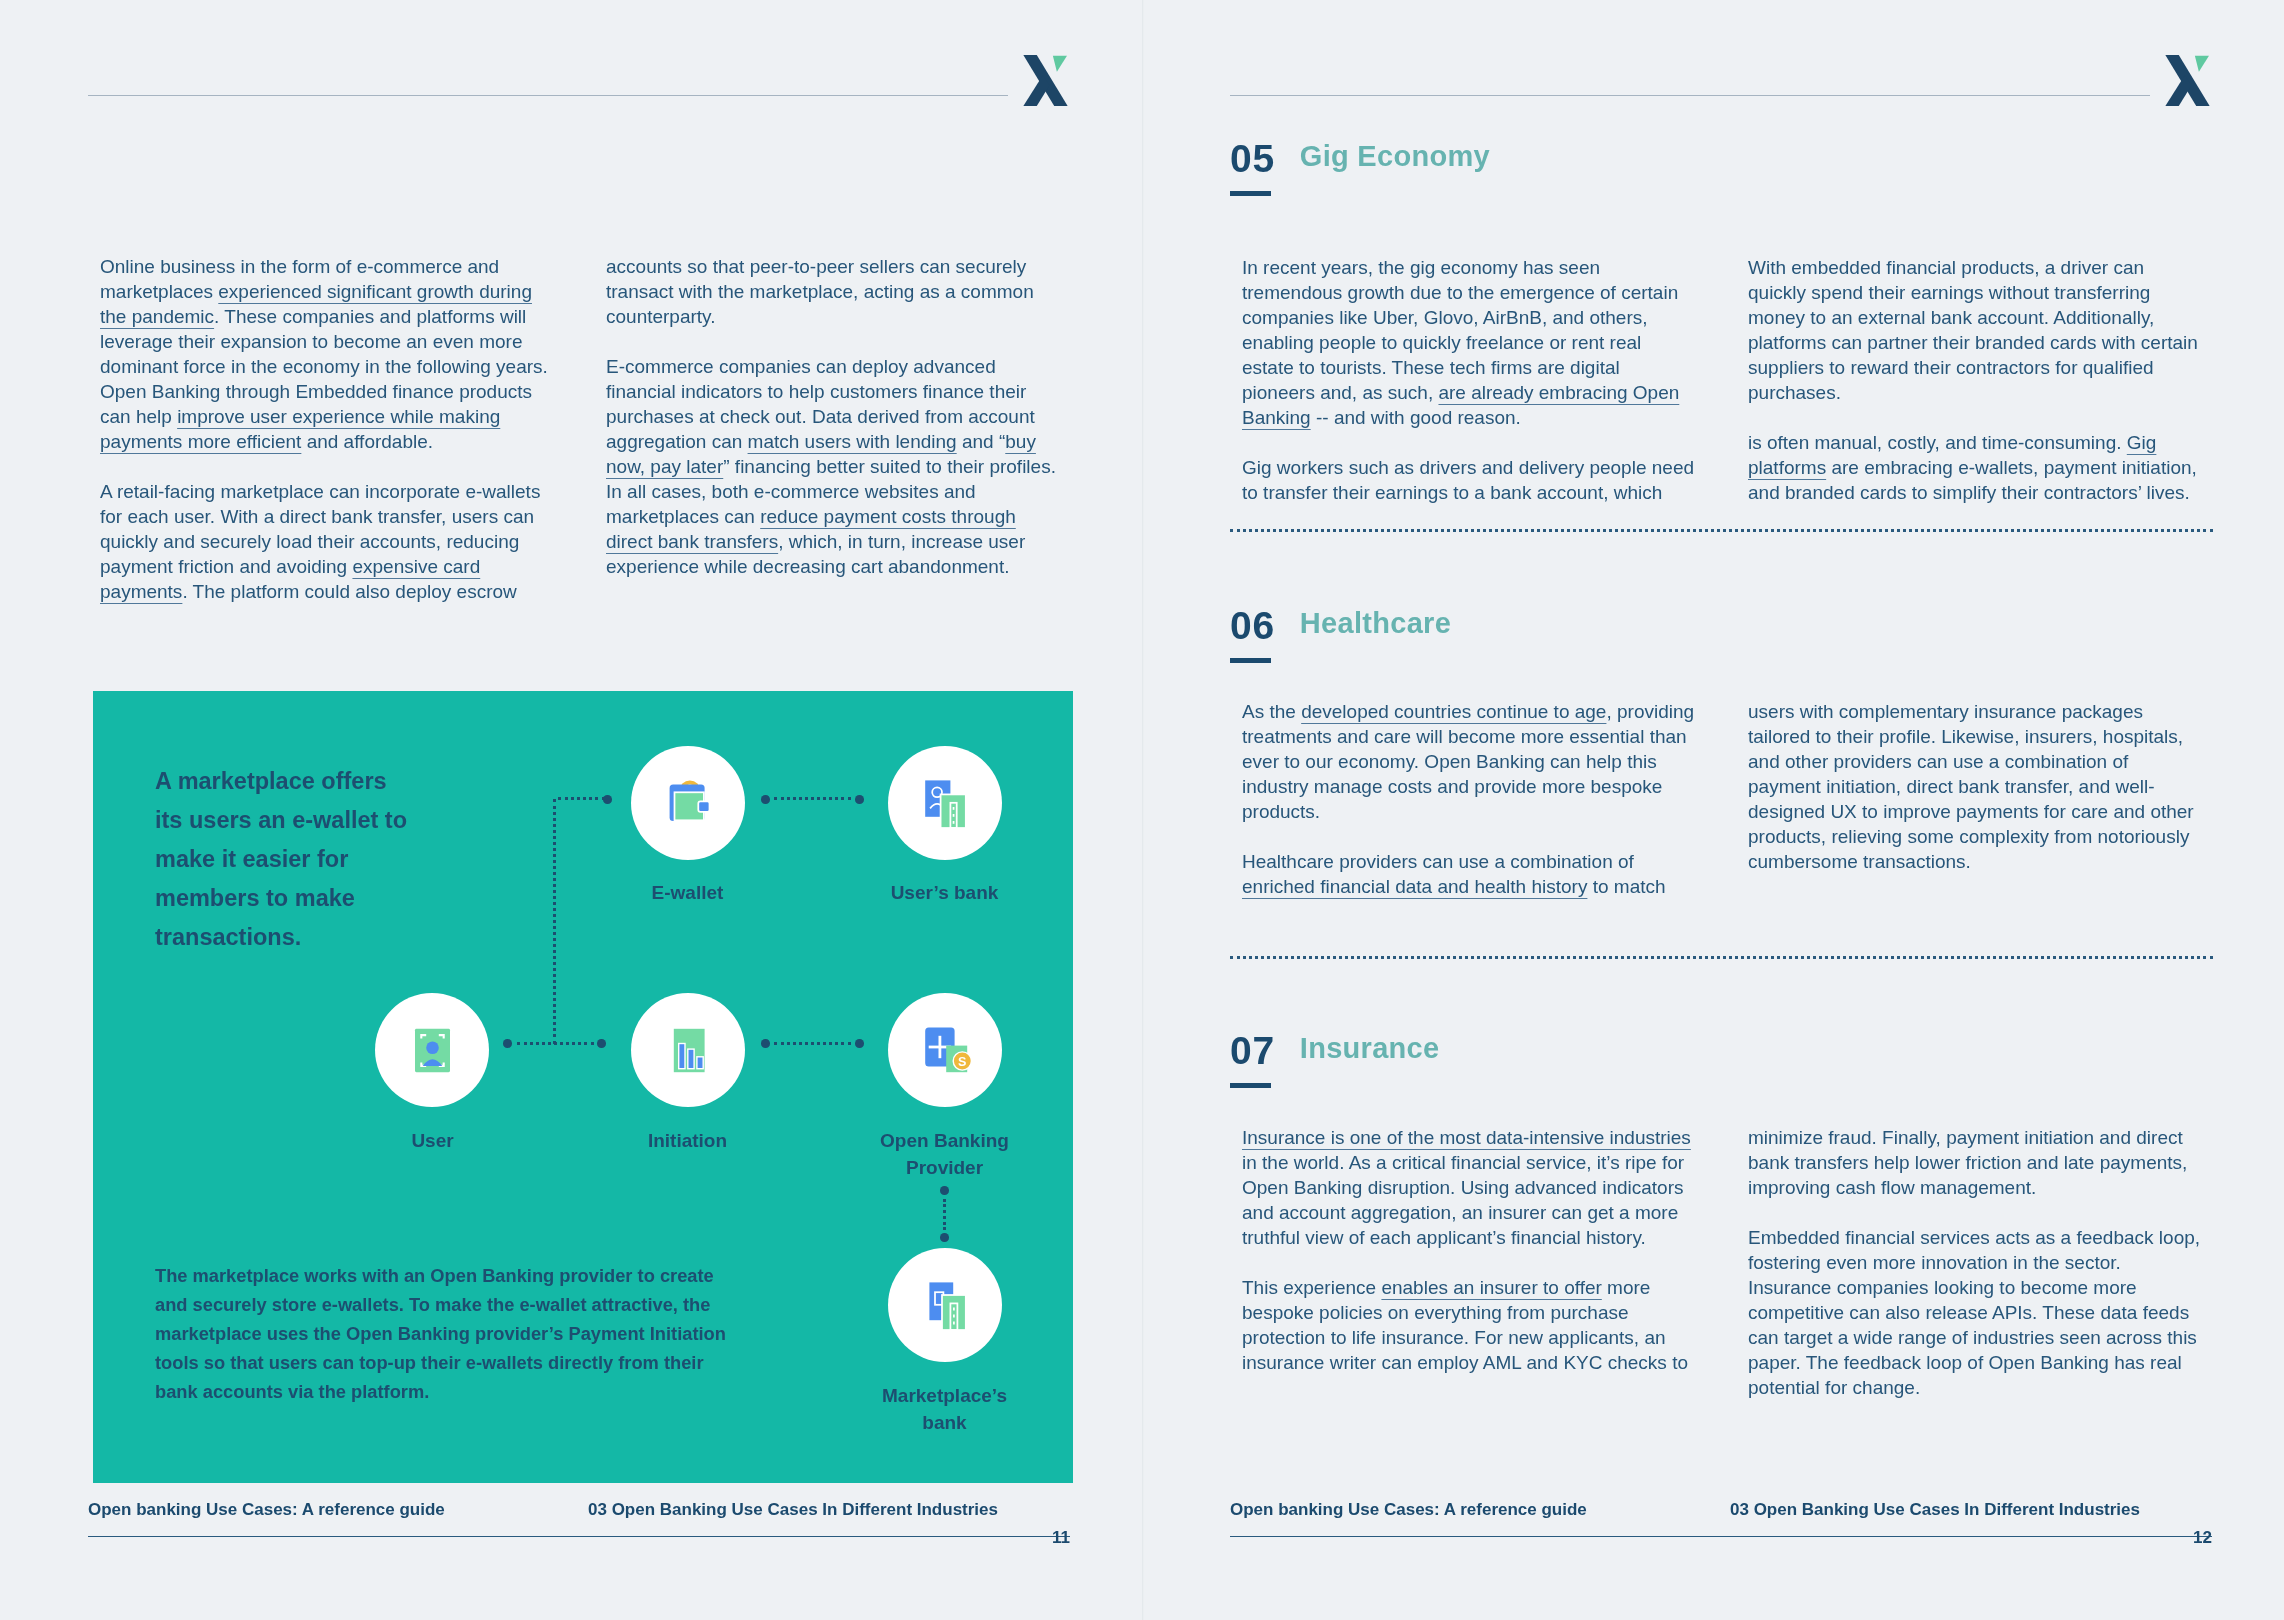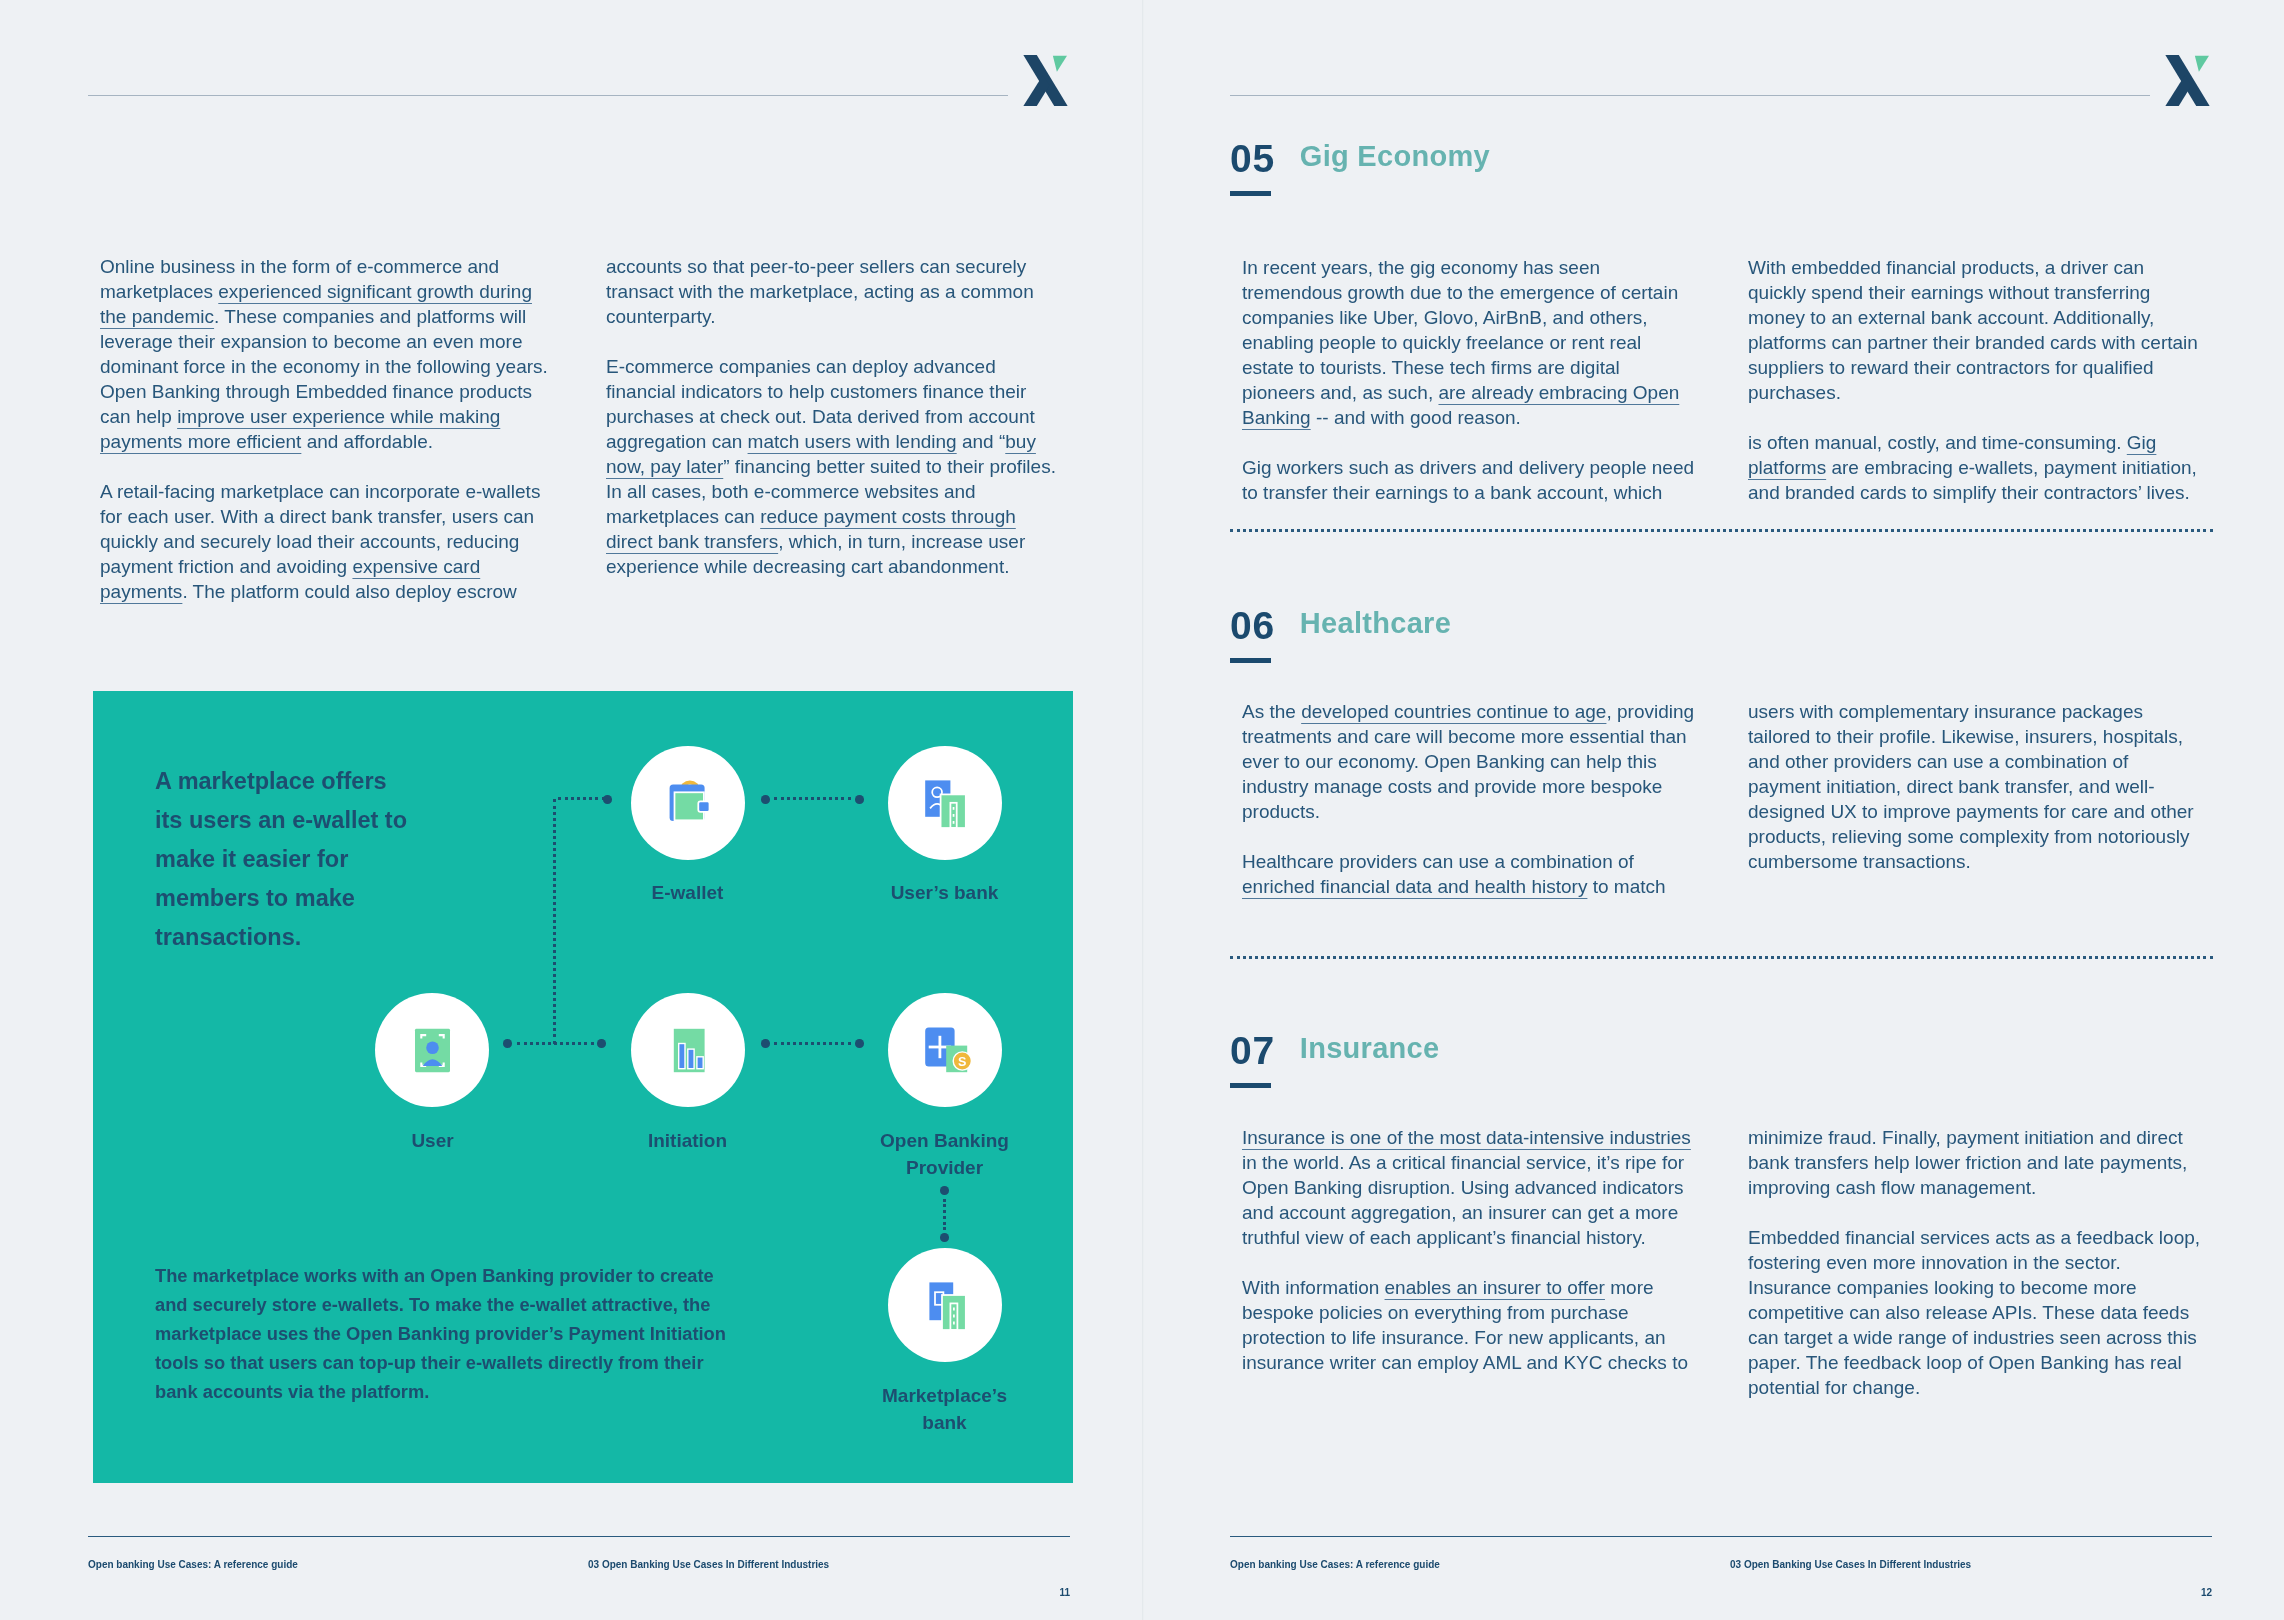--- a/index.html
+++ b/index.html
@@ -27,21 +27,21 @@
   .panel{position:absolute;left:93px;top:691px;width:980px;height:792px;background:#14b8a6;}
   .lead{position:absolute;left:62px;top:71px;width:255px;font-size:23.5px;line-height:39px;font-weight:bold;color:#1d4e70;}
   .caption{position:absolute;left:62px;top:570px;width:585px;font-size:18.3px;line-height:29px;font-weight:bold;color:#1d4e70;}
   .node{position:absolute;width:114px;height:114px;border-radius:50%;background:#ffffff;display:flex;align-items:center;justify-content:center;}
   .nlabel{position:absolute;width:209px;text-align:center;font-size:19px;line-height:27.4px;font-weight:bold;color:#1d4e70;}
   .dot{position:absolute;width:8.5px;height:8.5px;border-radius:50%;background:#1d4e70;}
   .hdots{position:absolute;height:0;border-top:3.3px dotted #1d4e70;}
   .vdots{position:absolute;width:0;border-left:3.3px dotted #1d4e70;}
 
   .footer-rule{position:absolute;top:1536px;left:88px;right:72px;height:1.3px;background:#2a5a7e;}
-  .footer{position:absolute;top:1559px;left:88px;right:72px;height:26px;font-size:10px;font-weight:bold;color:#1b4a6e;}
+  .footer{position:absolute;top:1500px;left:88px;right:72px;height:26px;font-size:17px;font-weight:bold;color:#1b4a6e;}
   .footer .f-left{position:absolute;left:0;top:0;}
   .footer .f-mid{position:absolute;left:500px;top:0;}
   .footer .f-num{position:absolute;right:0;top:0;margin-top:28px;}
 </style>
 </head>
 <body>
 
 <div class="spread">
 
   <div class="page">
@@ -228,21 +228,21 @@
       <div>
         <div class="sec-num">07</div>
         <div class="num-bar"></div>
       </div>
       <div class="sec-title">Insurance</div>
     </div>
 
     <div class="cols" style="top:1113px;">
       <div class="col">
         <p><span class="ul">Insurance is one of the most data-intensive industries</span><span> in the world. As a critical financial service, it’s ripe for Open Banking disruption. Using advanced indicators and account aggregation, an insurer can get a more truthful view of each applicant’s financial history.</span></p>
-        <p><span>With information </span><span class="ul">enables an insurer to offer</span><span> more bespoke policies on everything from purchase protection to life insurance. For new applicants, an insurance writer can employ AML and KYC checks to</span></p>
+        <p><span>This experience </span><span class="ul">enables an insurer to offer</span><span> more bespoke policies on everything from purchase protection to life insurance. For new applicants, an insurance writer can employ AML and KYC checks to</span></p>
       </div>
       <div class="col">
         <p><span>minimize fraud. Finally, payment initiation and direct bank transfers help lower friction and late payments, improving cash flow management.</span></p>
         <p><span>Embedded financial services acts as a feedback loop, fostering even more innovation in the sector. Insurance companies looking to become more competitive can also release APIs. These data feeds can target a wide range of industries seen across this paper. The feedback loop of Open Banking has real potential for change.</span></p>
       </div>
     </div>
 
     <div class="footer-rule"></div>
     <div class="footer">
       <span class="f-left">Open banking Use Cases: A reference guide</span>

